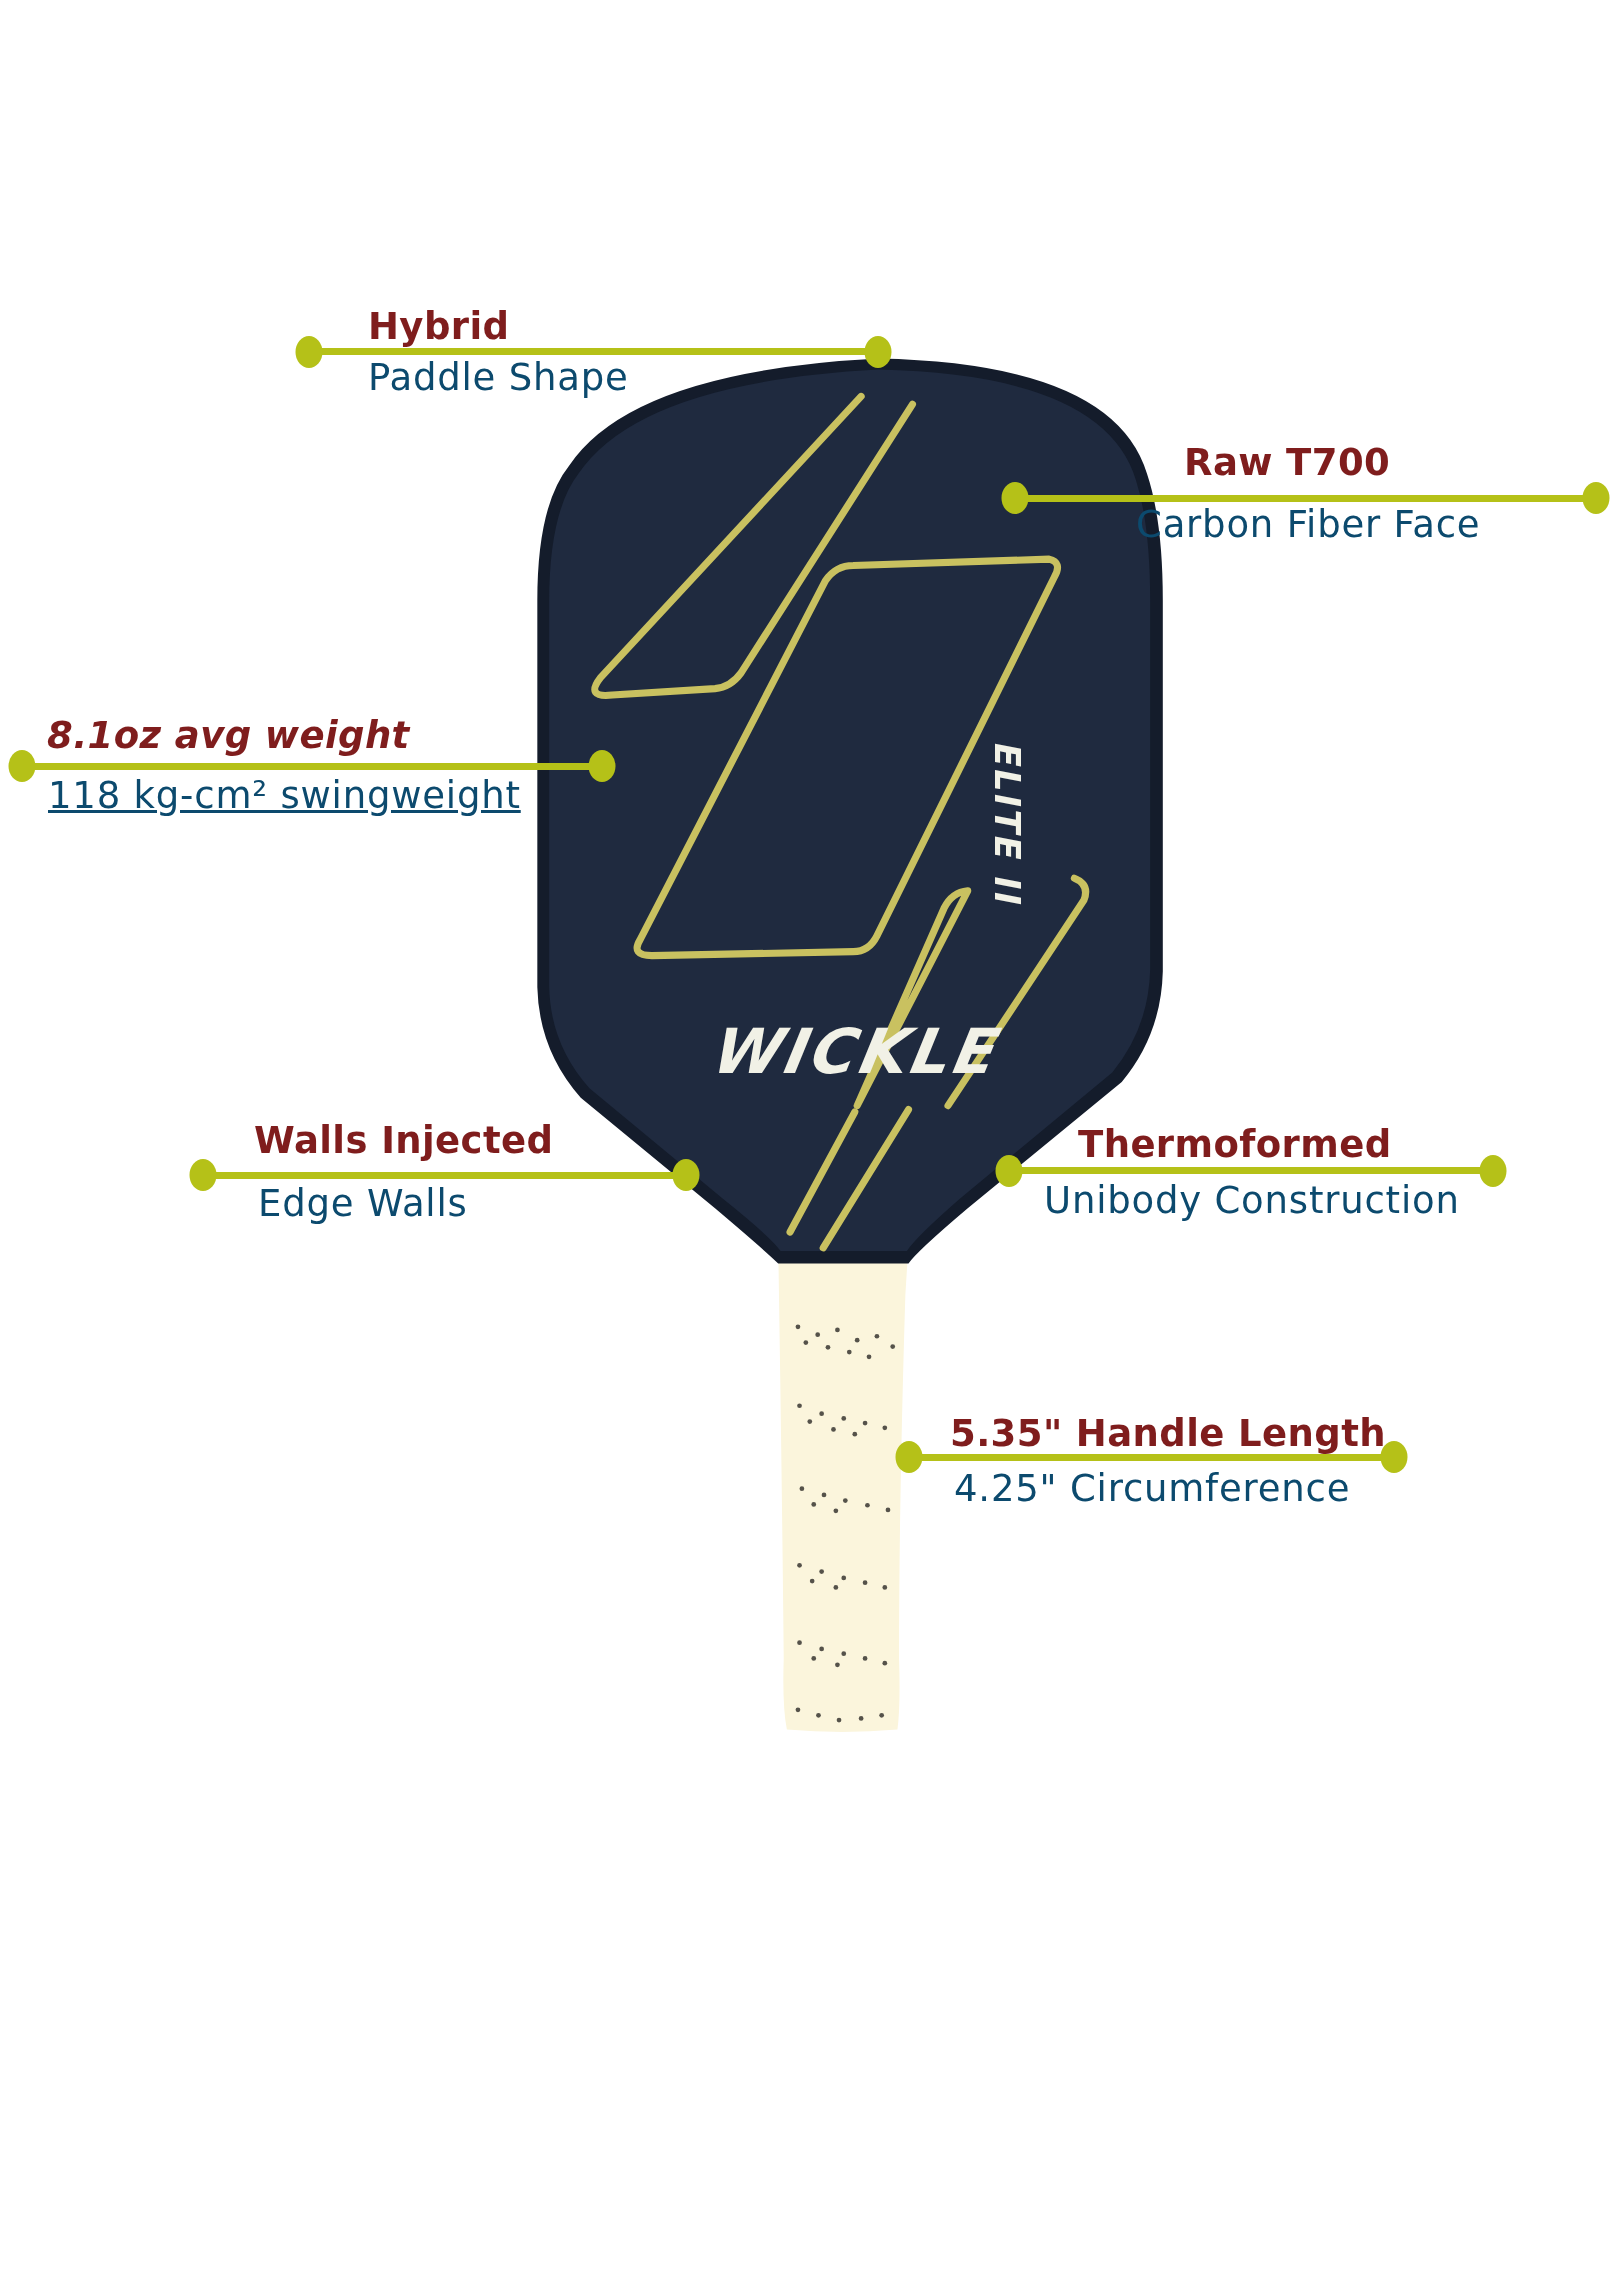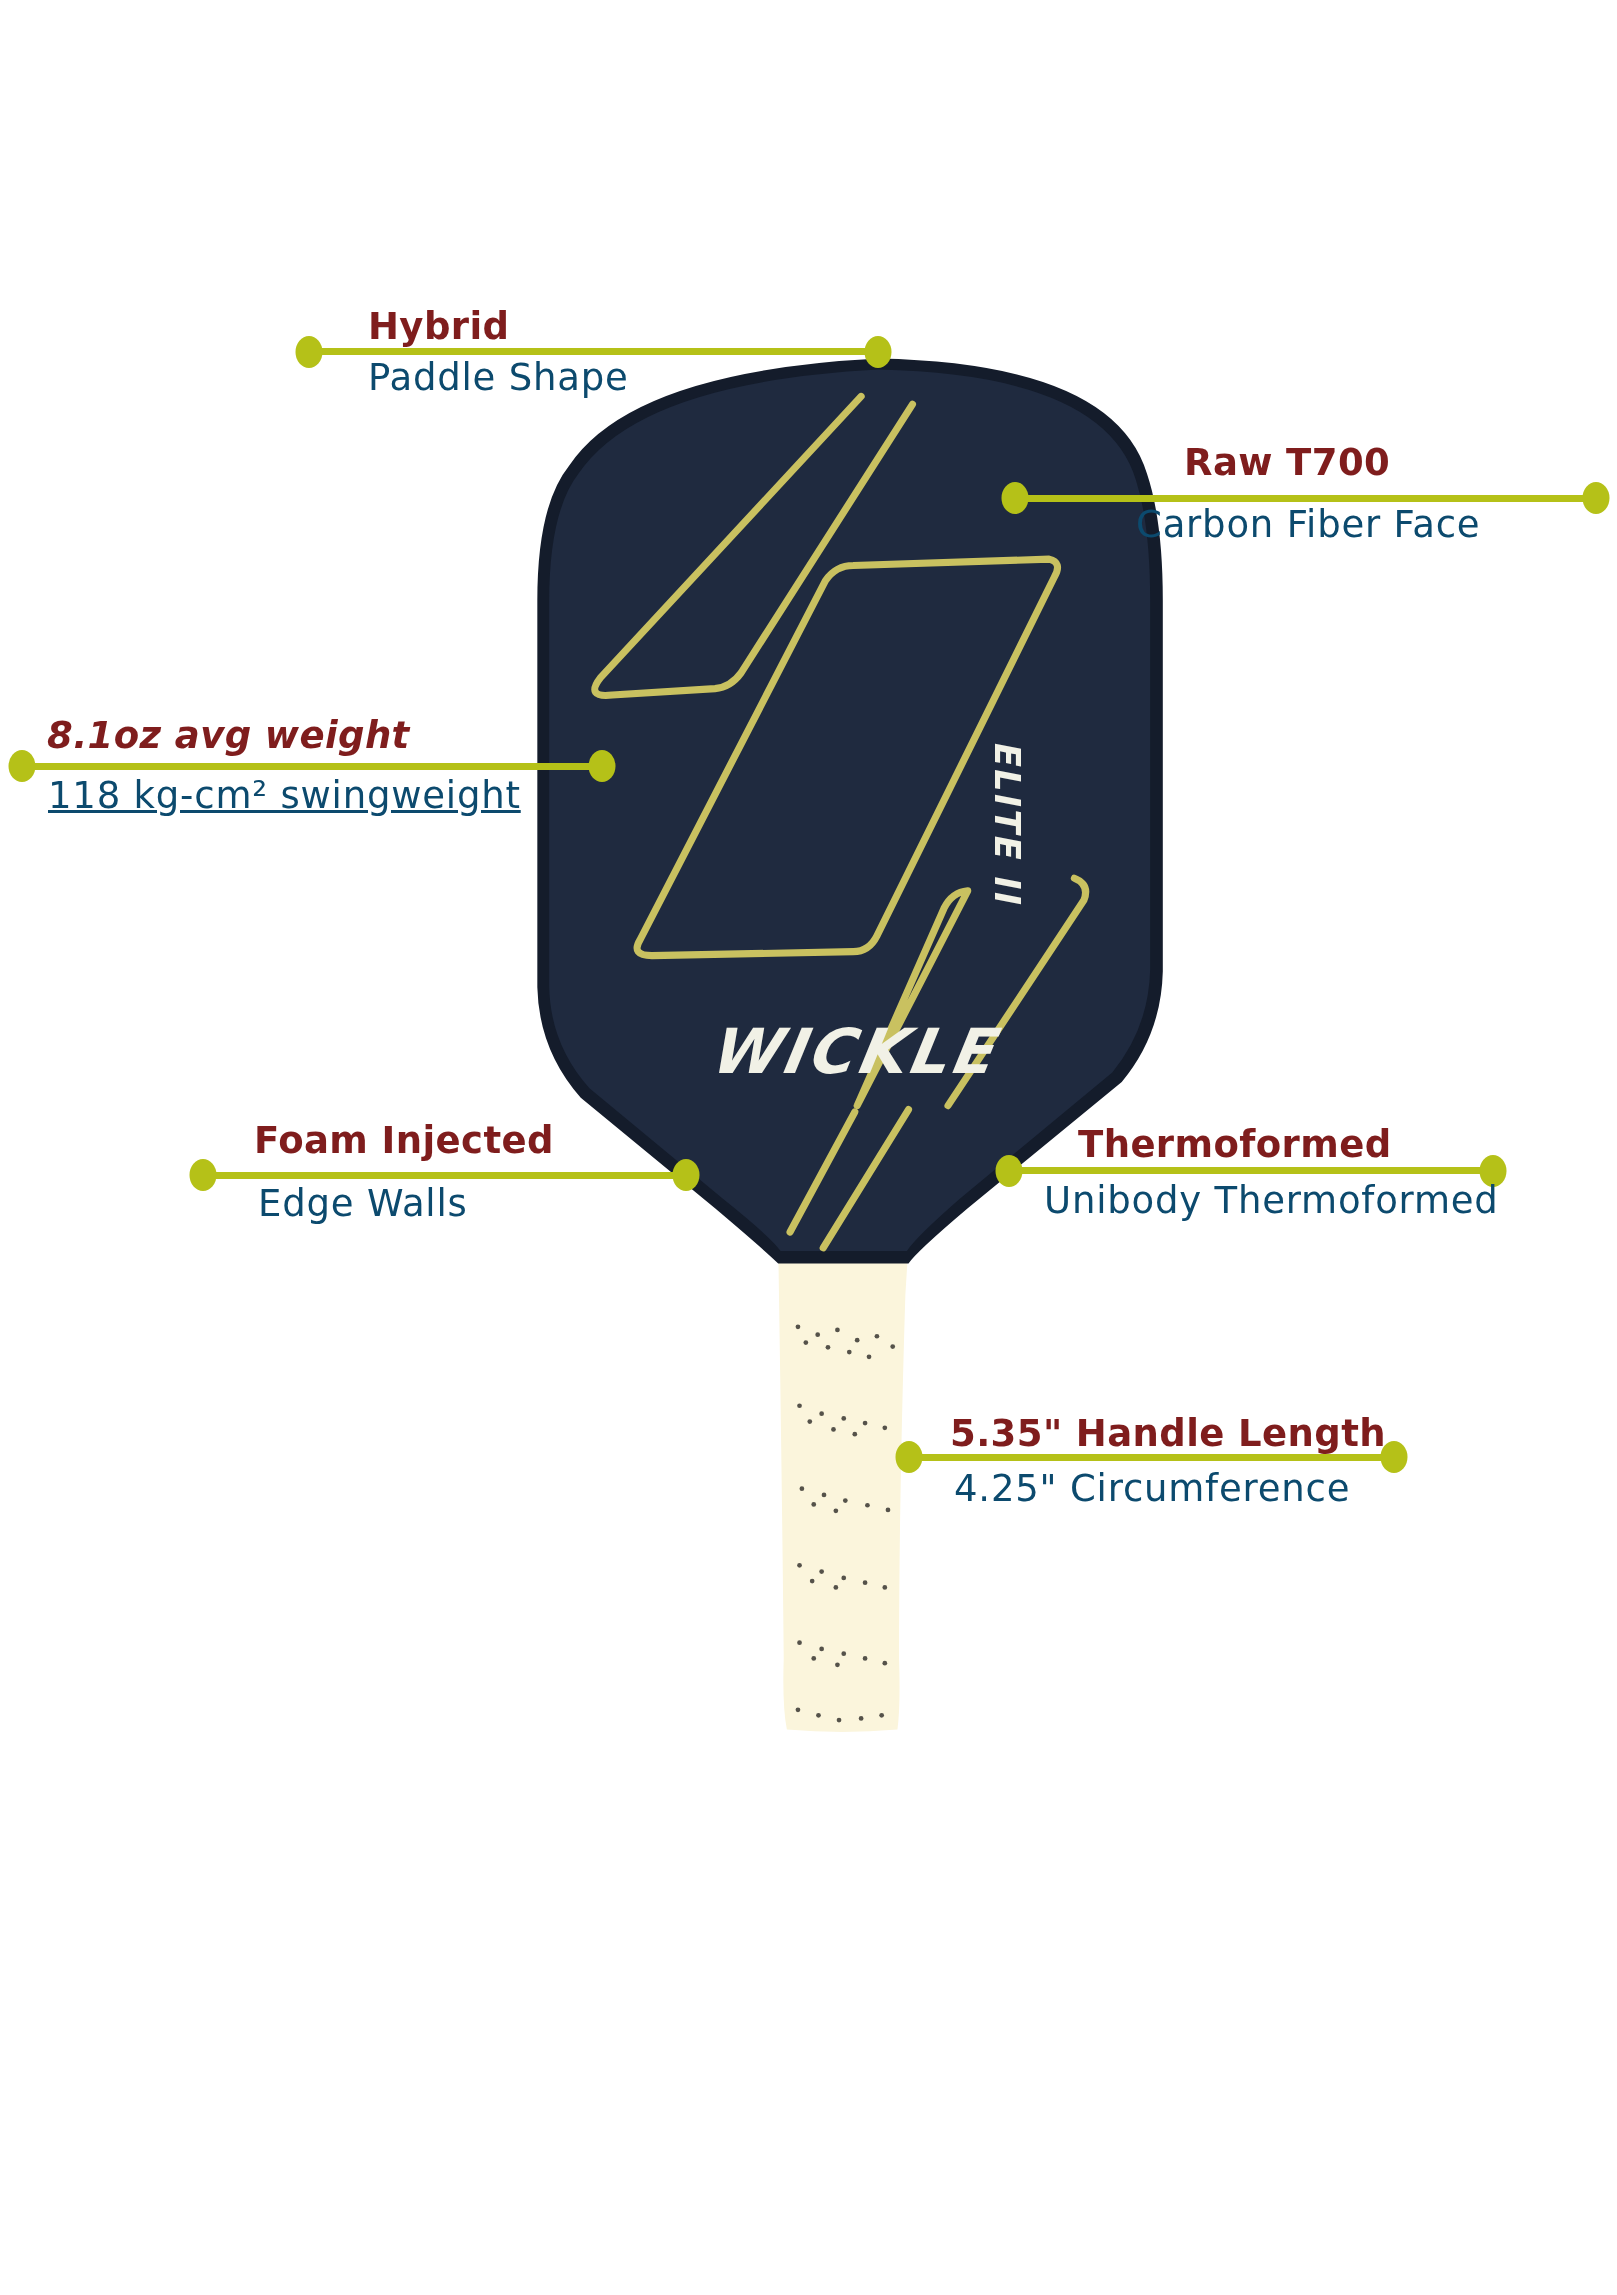--- a/index.html
+++ b/index.html
@@ -107,30 +107,30 @@
     <div class="dot" style="left:22px; top:766px;"></div>
     <div class="dot" style="left:602px; top:766px;"></div>
     <div class="title" style="left:47px; top:717px;font-style:italic;">8.1oz avg weight</div>
     <div class="sub" style="left:48px; top:777px;text-decoration:underline;">118 kg-cm² swingweight</div>
   </div>
 
   <div>
     <div class="callout-line" style="left:203px; top:1172px; width:483px;"></div>
     <div class="dot" style="left:203px; top:1175px;"></div>
     <div class="dot" style="left:686px; top:1175px;"></div>
-    <div class="title" style="left:254px; top:1122px;">Foam Injected</div>
+    <div class="title" style="left:254px; top:1122px;">Walls Injected</div>
     <div class="sub" style="left:258px; top:1185px;">Edge Walls</div>
   </div>
 
   <div>
     <div class="callout-line" style="left:1009px; top:1167px; width:484px;"></div>
     <div class="dot" style="left:1009px; top:1171px;"></div>
     <div class="dot" style="left:1493px; top:1171px;"></div>
     <div class="title" style="left:1078px; top:1126px;">Thermoformed</div>
-    <div class="sub" style="left:1044px; top:1182px;">Unibody Thermoformed</div>
+    <div class="sub" style="left:1044px; top:1182px;">Unibody Construction</div>
   </div>
 
   <div>
     <div class="callout-line" style="left:909px; top:1454px; width:485px;"></div>
     <div class="dot" style="left:909px; top:1457px;"></div>
     <div class="dot" style="left:1394px; top:1457px;"></div>
     <div class="title" style="left:950px; top:1415px;">5.35" Handle Length</div>
     <div class="sub" style="left:954px; top:1470px;">4.25" Circumference</div>
   </div>
 

